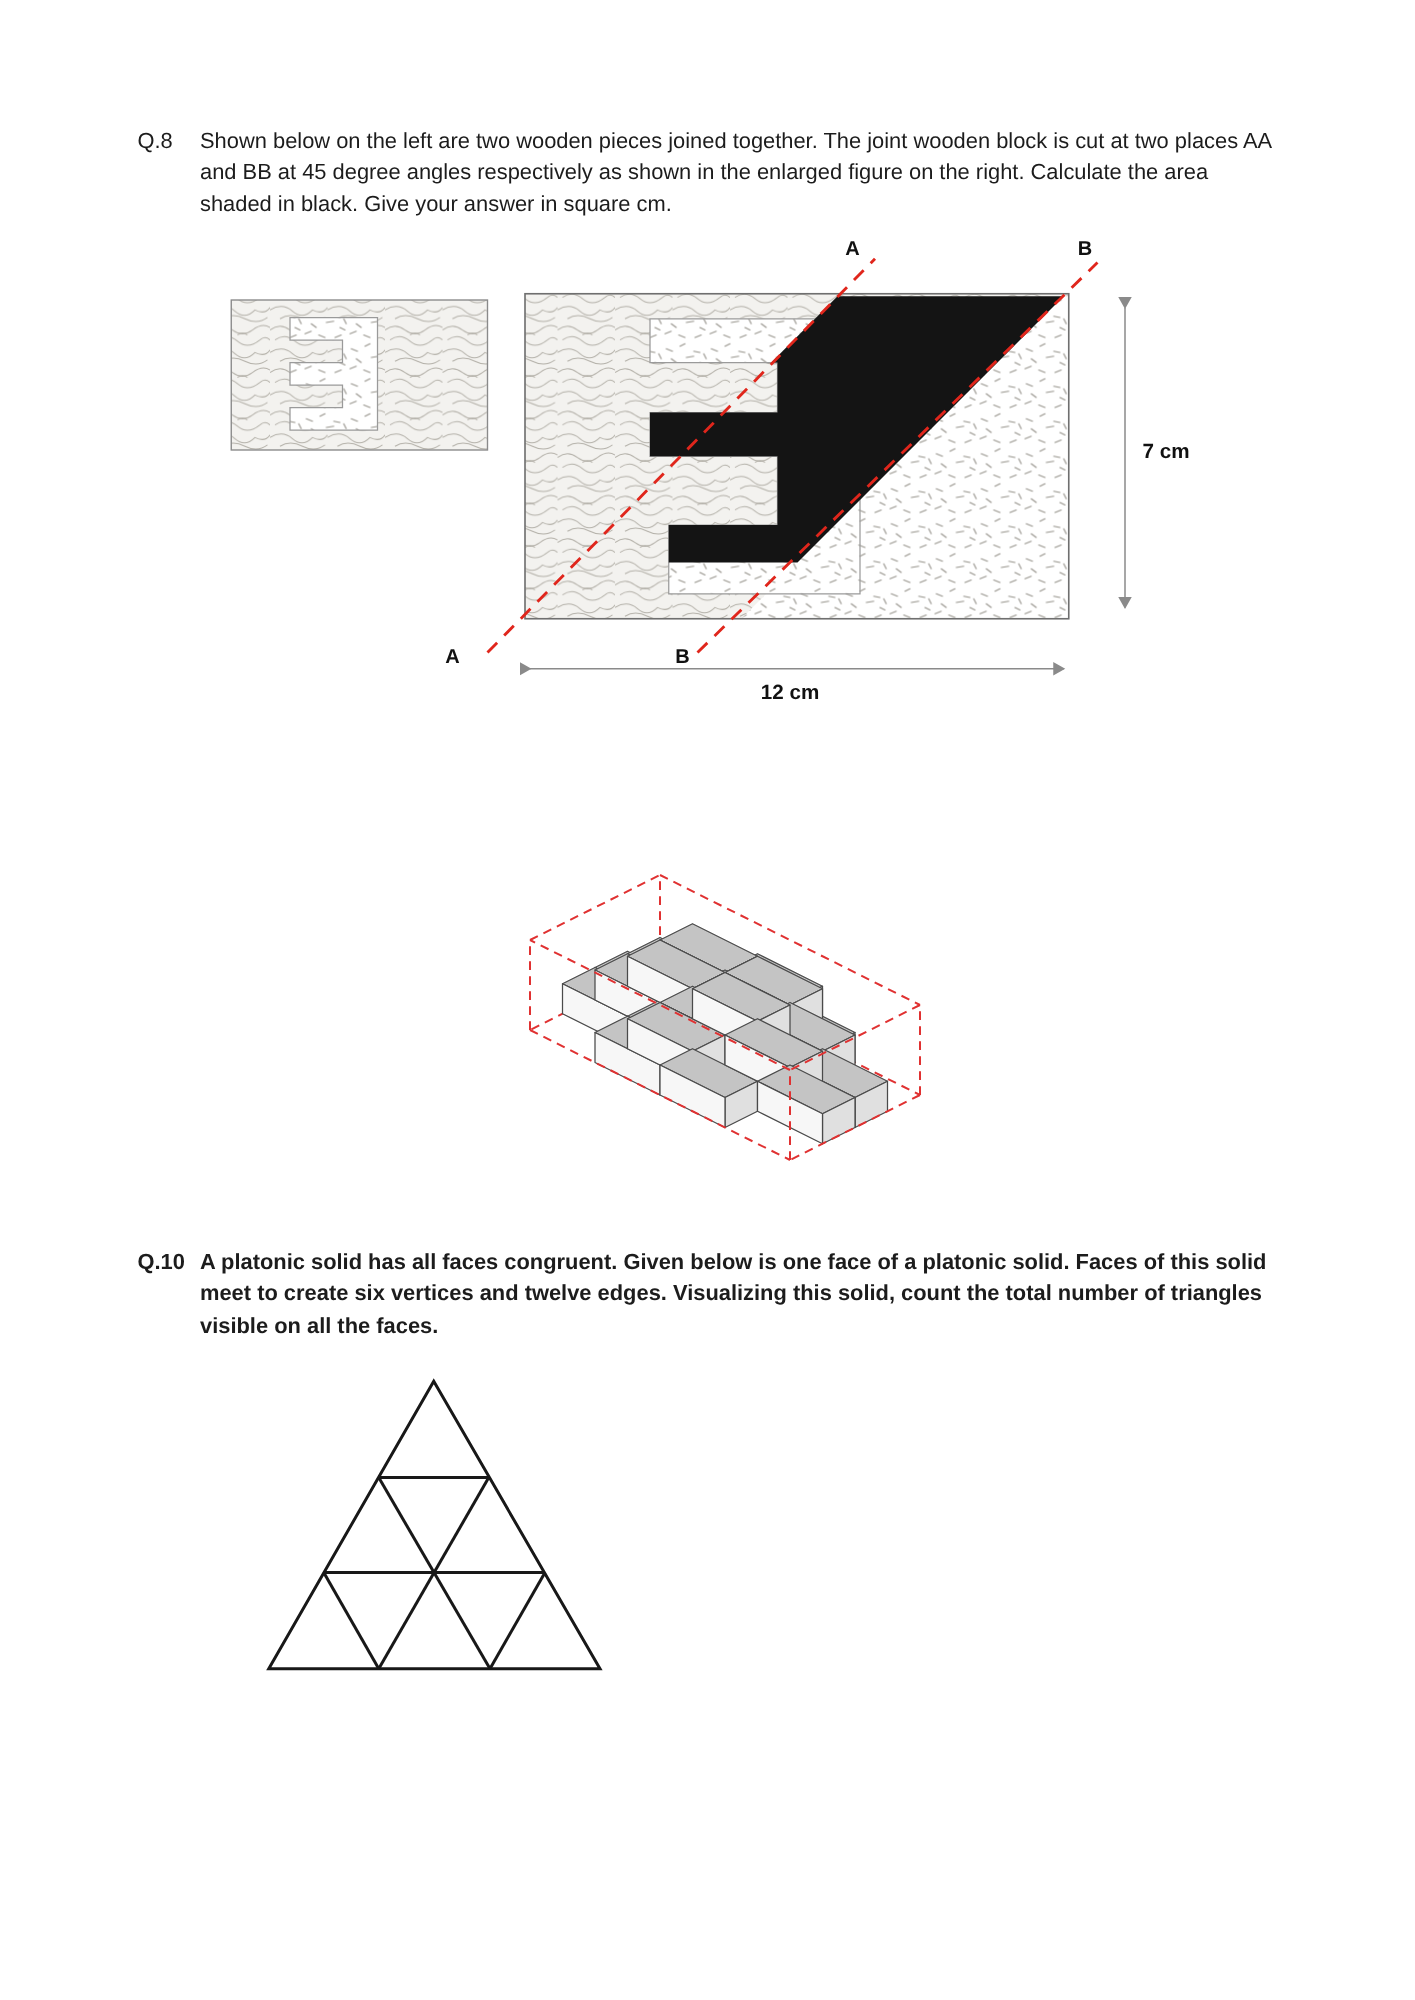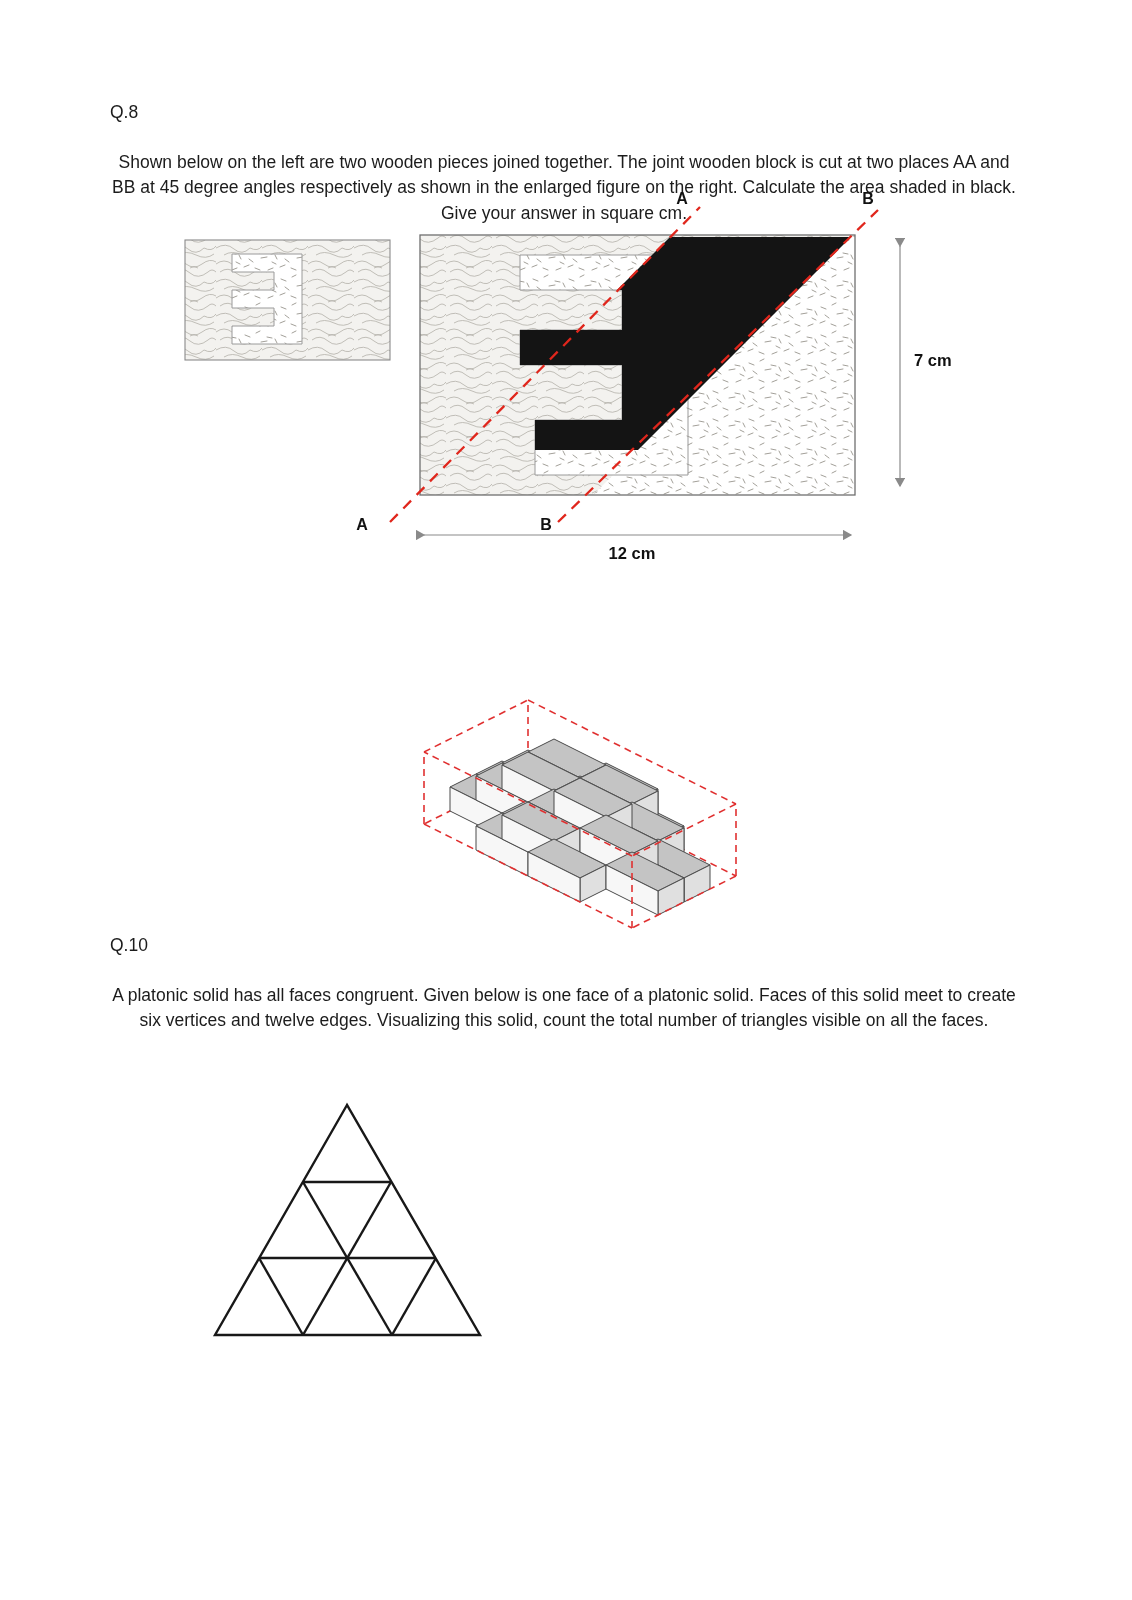--- a/index.html
+++ b/index.html
@@ -1,20 +1,20 @@
 <!DOCTYPE html>
 <html><head>
 <meta charset="utf-8">
 <style>
   html,body{margin:0;padding:0;background:#fff;}
   .page{position:relative;width:1132px;height:1600px;background:#ffffff;
         font-family:"Liberation Sans",sans-serif;color:#1c1c1c;overflow:hidden;}
-  .q{position:absolute;left:110px;width:908px;display:flex;align-items:flex-start;flex-direction:column;}
+  .q{position:absolute;left:110px;width:908px;display:flex;align-items:flex-start;}
   .qlabel{flex:0 0 50px;font-size:17.5px;line-height:1.45;}
-  .qtext{margin:0;flex:1;font-size:17.5px;line-height:1.45;text-align:center;}
+  .qtext{margin:0;flex:1;font-size:17.5px;line-height:1.45;}
   .fig{position:absolute;}
   svg text{font-family:"Liberation Sans",sans-serif;}
   .cutlabel{font-size:16px;font-weight:700;fill:#111;}
   .dimlabel{font-size:16.5px;font-weight:700;fill:#111;}
 </style>
 </head>
 <body>
 
 <div class="page">
 
@@ -180,21 +180,21 @@
           <line x1="94" y1="150" x2="94" y2="78" stroke="#e03131" stroke-width="1.6" stroke-dasharray="7 5"></line>
           <line x1="302" y1="254" x2="302" y2="182" stroke="#e03131" stroke-width="1.6" stroke-dasharray="7 5"></line>
           <line x1="198" y1="26" x2="406" y2="130" stroke="#e03131" stroke-width="1.6" stroke-dasharray="7 5"></line>
           <line x1="406" y1="130" x2="302" y2="182" stroke="#e03131" stroke-width="1.6" stroke-dasharray="7 5"></line>
           <line x1="302" y1="182" x2="94" y2="78" stroke="#e03131" stroke-width="1.6" stroke-dasharray="7 5"></line>
           <line x1="94" y1="78" x2="198" y2="26" stroke="#e03131" stroke-width="1.6" stroke-dasharray="7 5"></line>
         </g>
     </svg>
   </div>
 
-  <div class="q" style="top:933px;">
+  <div class="q" style="top:997px;font-weight:bold;">
     <span class="qlabel">Q.10</span>
     <p class="qtext">A platonic solid has all faces congruent. Given below is one face of a platonic solid. Faces of this solid meet to create six vertices and twelve edges. Visualizing this solid, count the total number of triangles visible on all the faces.</p>
   </div>
 
   <div class="fig" style="left:205px;top:1098px;">
     <svg width="290" height="245" viewBox="0 0 290 245">
       <g fill="none" stroke="#181818" stroke-width="2.4" stroke-linejoin="miter">
         <polygon points="142,7 10,237 275,237"></polygon>
         <line x1="98" y1="84" x2="186" y2="84"></line>
         <line x1="54" y1="160" x2="231" y2="160"></line>

